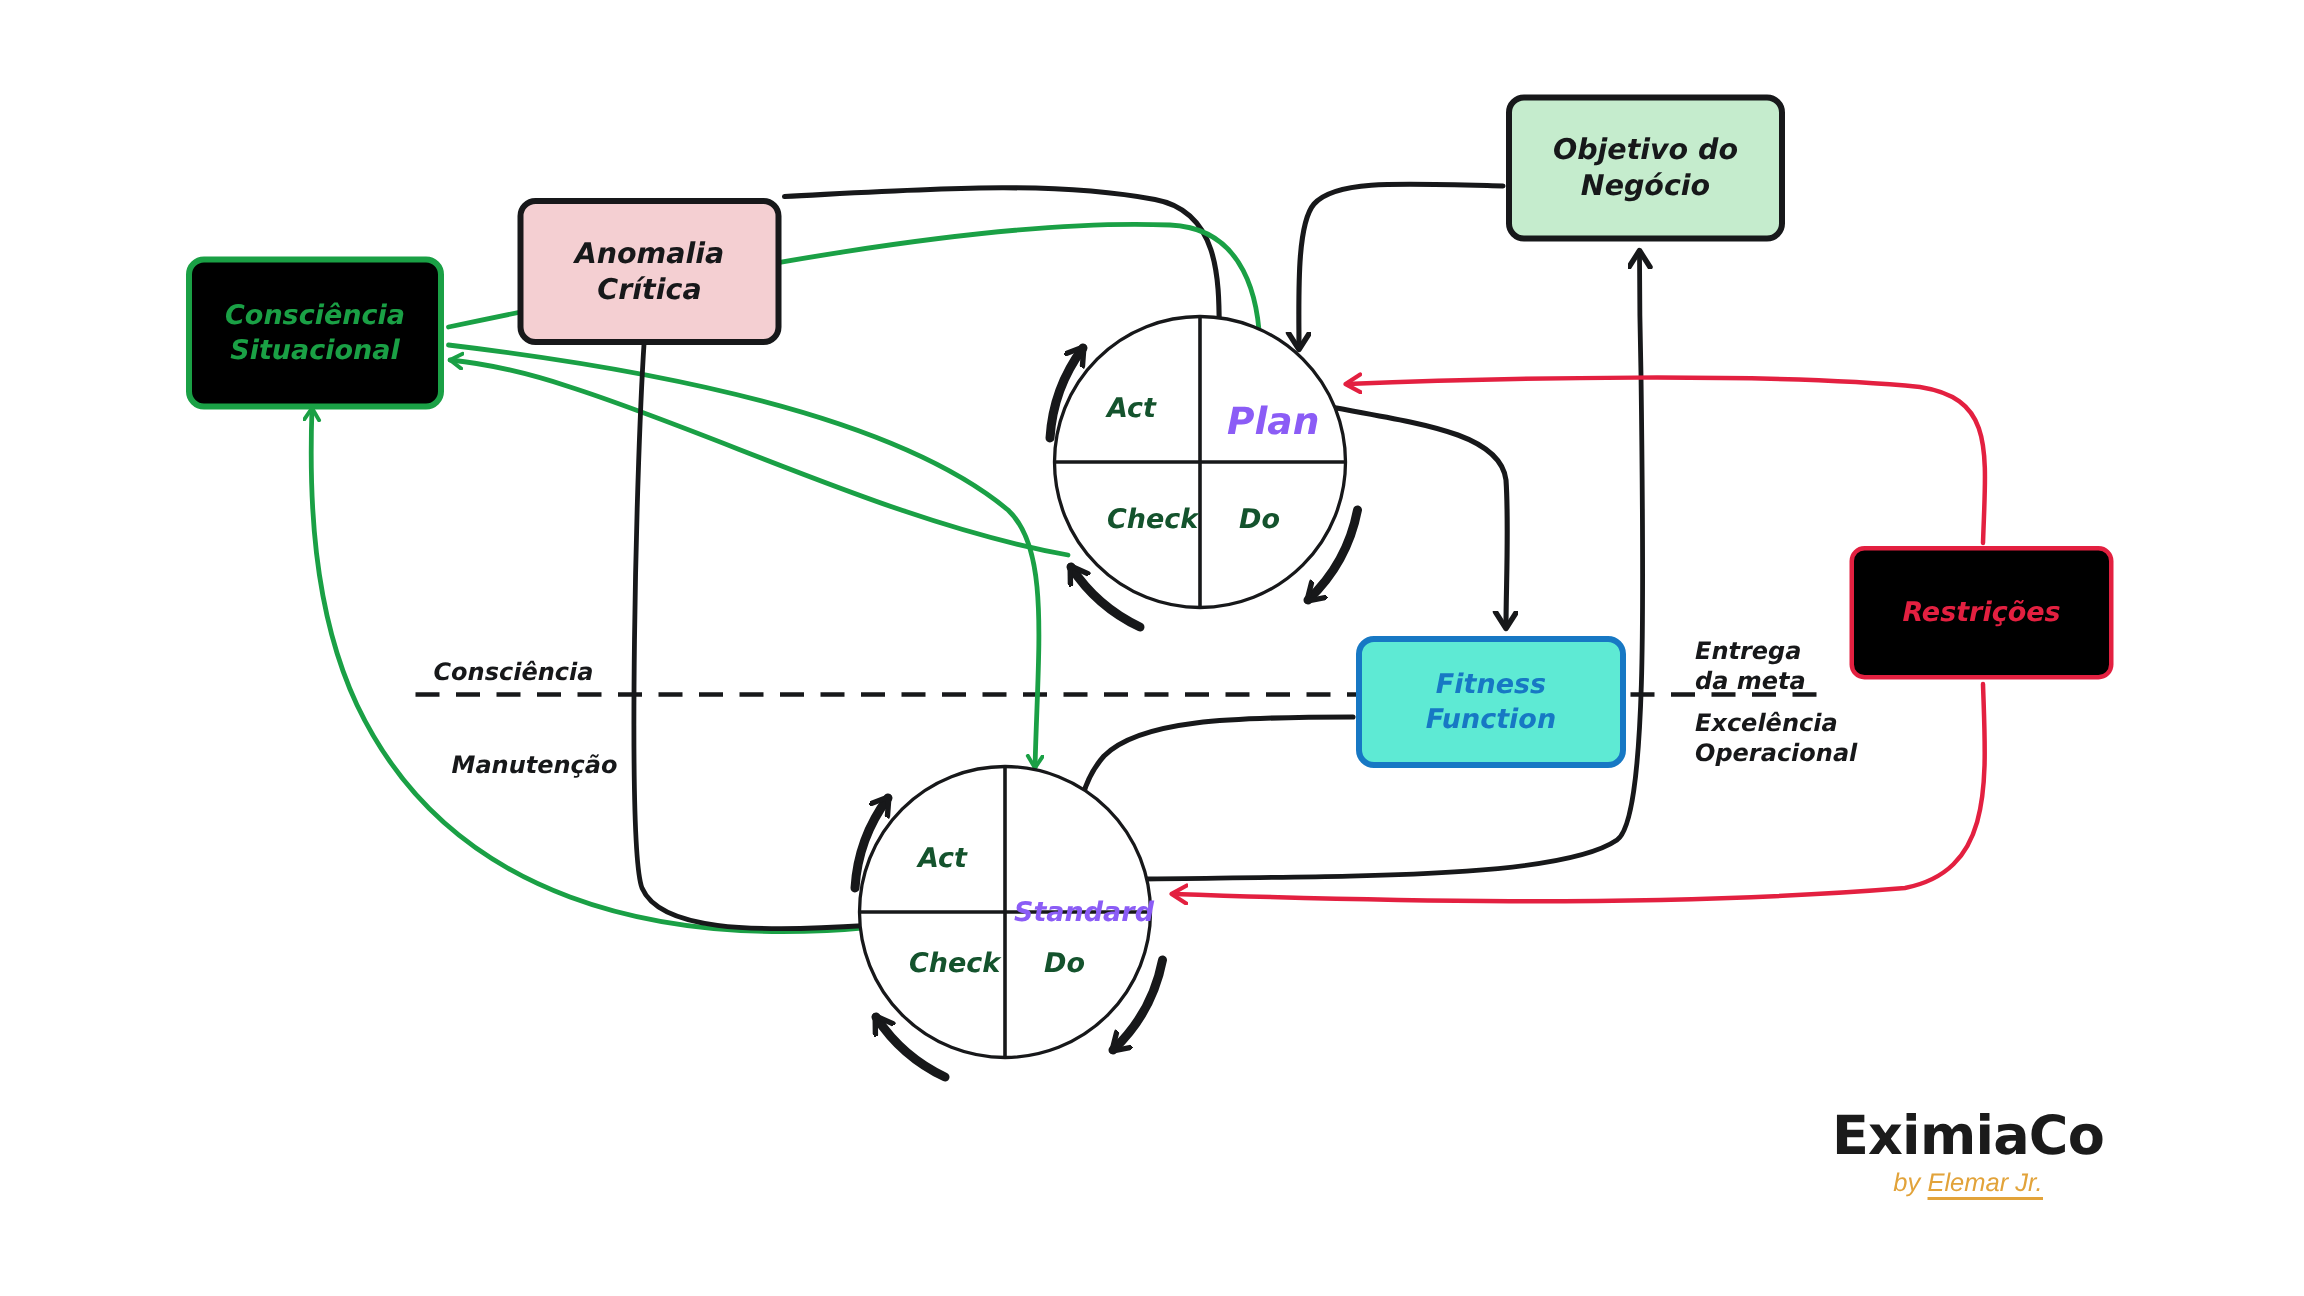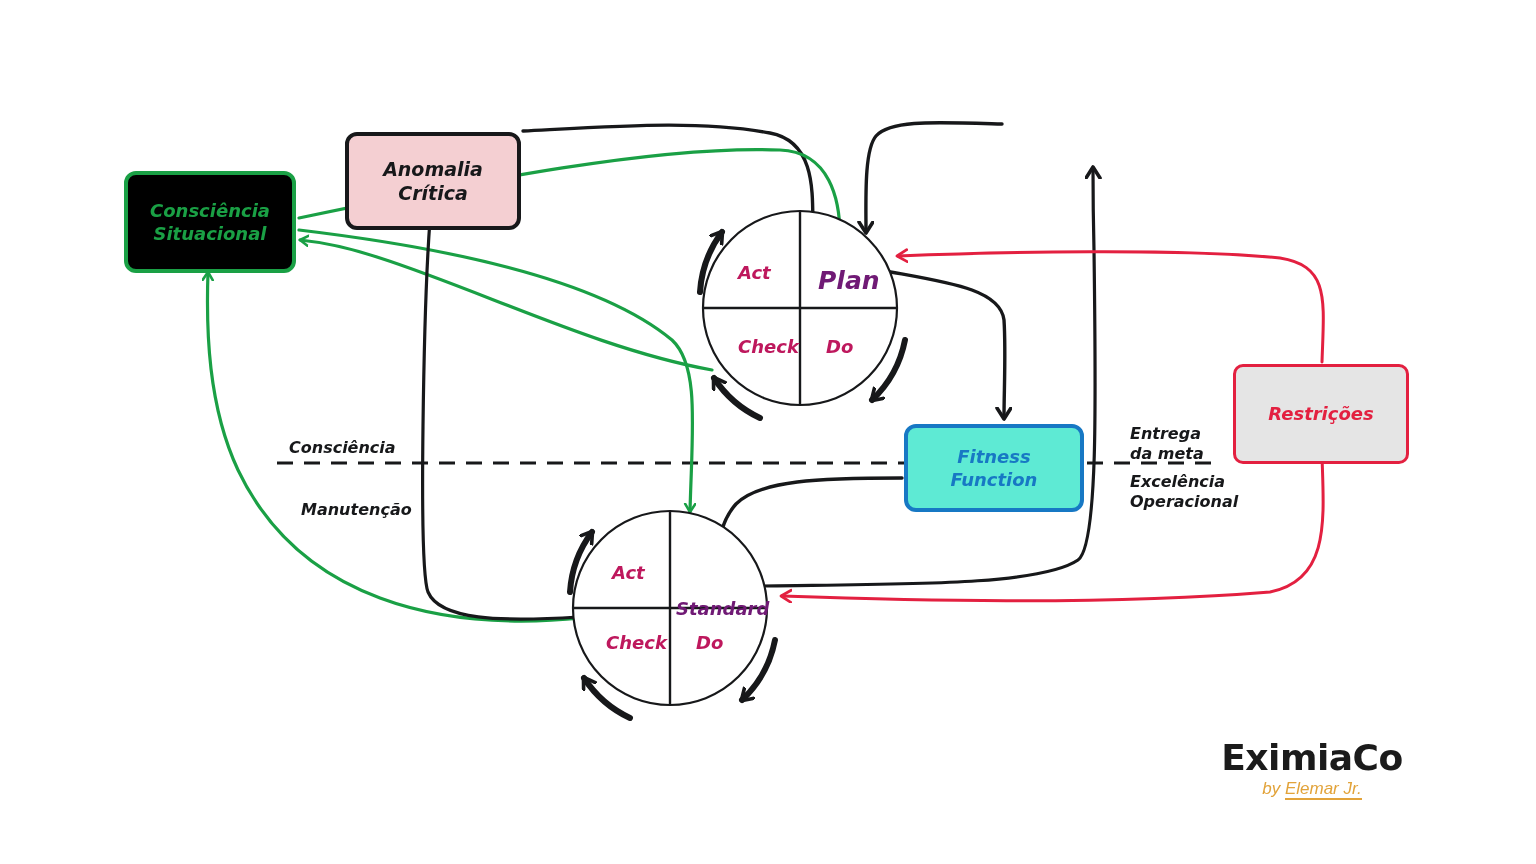--- a/index.html
+++ b/index.html
@@ -72,36 +72,36 @@
   }
   #node-fitness {
     left: 904px; top: 424px; width: 180px; height: 88px;
     background: #5eead4;
     border: 4px solid #1778c4;
     border-radius: 12px;
     color: #1778c4;
     font-size: 18px;
   }
   #node-restricoes {
-    left: 1233px; top: 364px; width: 176px; height: 100px;
-    background: #e5e5e5;
+    left: 1233px; top: 364px; width: 176px; height: 89px;
+    background: #000000;
     border: 3px solid #e32040;
     border-radius: 10px;
     color: #e32040;
     font-size: 18px;
   }
 
   
   .wheel-label {
     position: absolute;
     font-size: 18px;
     white-space: nowrap;
-    color: #be185d;
-  }
-  .wheel-label.accent { color: #701a75; }
+    color: #14532d;
+  }
+  .wheel-label.accent { color: #8b5cf6; }
   .wheel-label.big { font-size: 25px; font-weight: 700; }
 
   
   .divlabel {
     position: absolute;
     font-size: 16px;
     color: #17181a;
     white-space: nowrap;
     line-height: 1.22;
   }
@@ -198,20 +198,24 @@
       <path d="M 775,640 A 112,112 0 0 1 742,700" fill="none" stroke="#17181a" stroke-width="6" stroke-linecap="round" marker-end="url(#arrowBlackThick)"></path>
       <path d="M 630,718 A 112,112 0 0 1 584,678" fill="none" stroke="#17181a" stroke-width="6" stroke-linecap="round" marker-end="url(#arrowBlackThick)"></path>
     </g>
   </svg>
 
   <div class="node hand" id="node-anomalia">
     <span class="lbl">Anomalia</span>
     <span class="lbl">Crítica</span>
   </div>
 
+  <div class="node hand" id="node-objetivo">
+    <span class="lbl">Objetivo do</span>
+    <span class="lbl">Negócio</span>
+  </div>
 
   <div class="node hand" id="node-consciencia">
     <span class="lbl">Consciência</span>
     <span class="lbl">Situacional</span>
   </div>
 
   <div class="node hand" id="node-fitness">
     <span class="lbl">Fitness</span>
     <span class="lbl">Function</span>
   </div>

